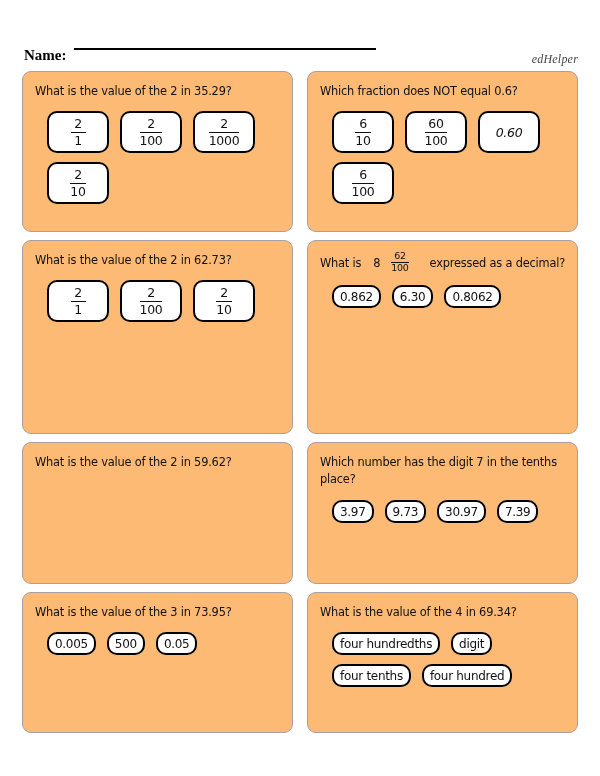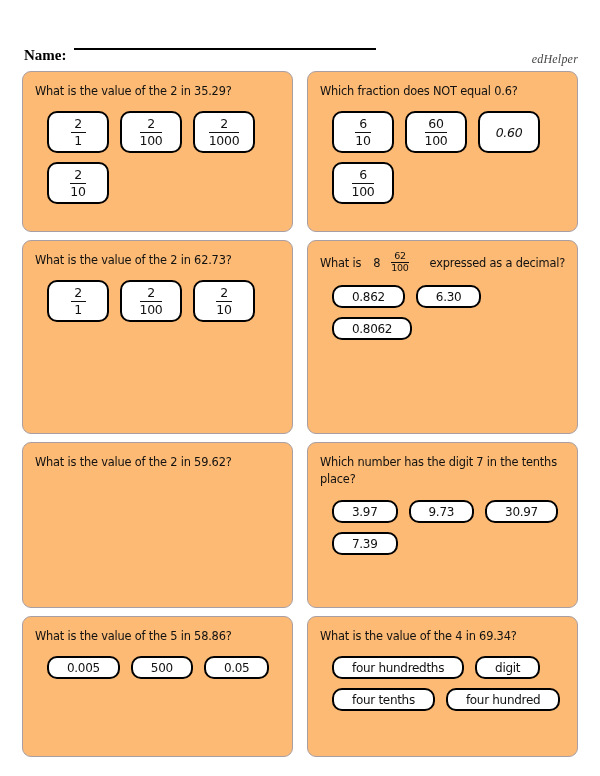--- a/index.html
+++ b/index.html
@@ -69,21 +69,21 @@
     box-sizing: border-box;
     width: 271px;
     border: 1.2px solid #a99ea3;
     border-radius: 9px;
     background: #fdba74;
     padding: 11px 12px 10px 12px;
     position: relative;
   }
   .card.h1 { height: 161px; }
   .card.h2 { height: 194px; }
-  .card.h3 { height: 166px; }
+  .card.h3 { height: 142px; }
   .card.h4 { height: 141px; }
 
   .q-text {
     font-family: "DejaVu Sans", sans-serif;
     font-size: 11.4px;
     line-height: 17px;
     color: #111;
     letter-spacing: -0.2px;
     display: block;
   }
@@ -137,21 +137,21 @@
     border-radius: 10px;
     background: #fff;
     display: flex;
     align-items: center;
     justify-content: center;
     font-family: "DejaVu Sans", sans-serif;
     color: #111;
   }
   .choice.text-choice {
     min-height: 23px;
-    padding: 2px 18px;
+    padding: 2px 6px;
     font-size: 12px;
     letter-spacing: -0.3px;
   }
   .choice.frac-choice {
     min-width: 62px;
     height: 42px;
     padding: 3px 13px;
   }
 
   
@@ -326,21 +326,21 @@
         <div class="choice text-choice">
           <span>30.97</span>
         </div>
         <div class="choice text-choice">
           <span>7.39</span>
         </div>
       </div>
     </div>
 
     <div class="card h4">
-      <div class="q-text">What is the value of the 5 in 58.86?</div>
+      <div class="q-text">What is the value of the 3 in 73.95?</div>
       <div class="choices">
         <div class="choice text-choice">
           <span>0.005</span>
         </div>
         <div class="choice text-choice">
           <span>500</span>
         </div>
         <div class="choice text-choice">
           <span>0.05</span>
         </div>

